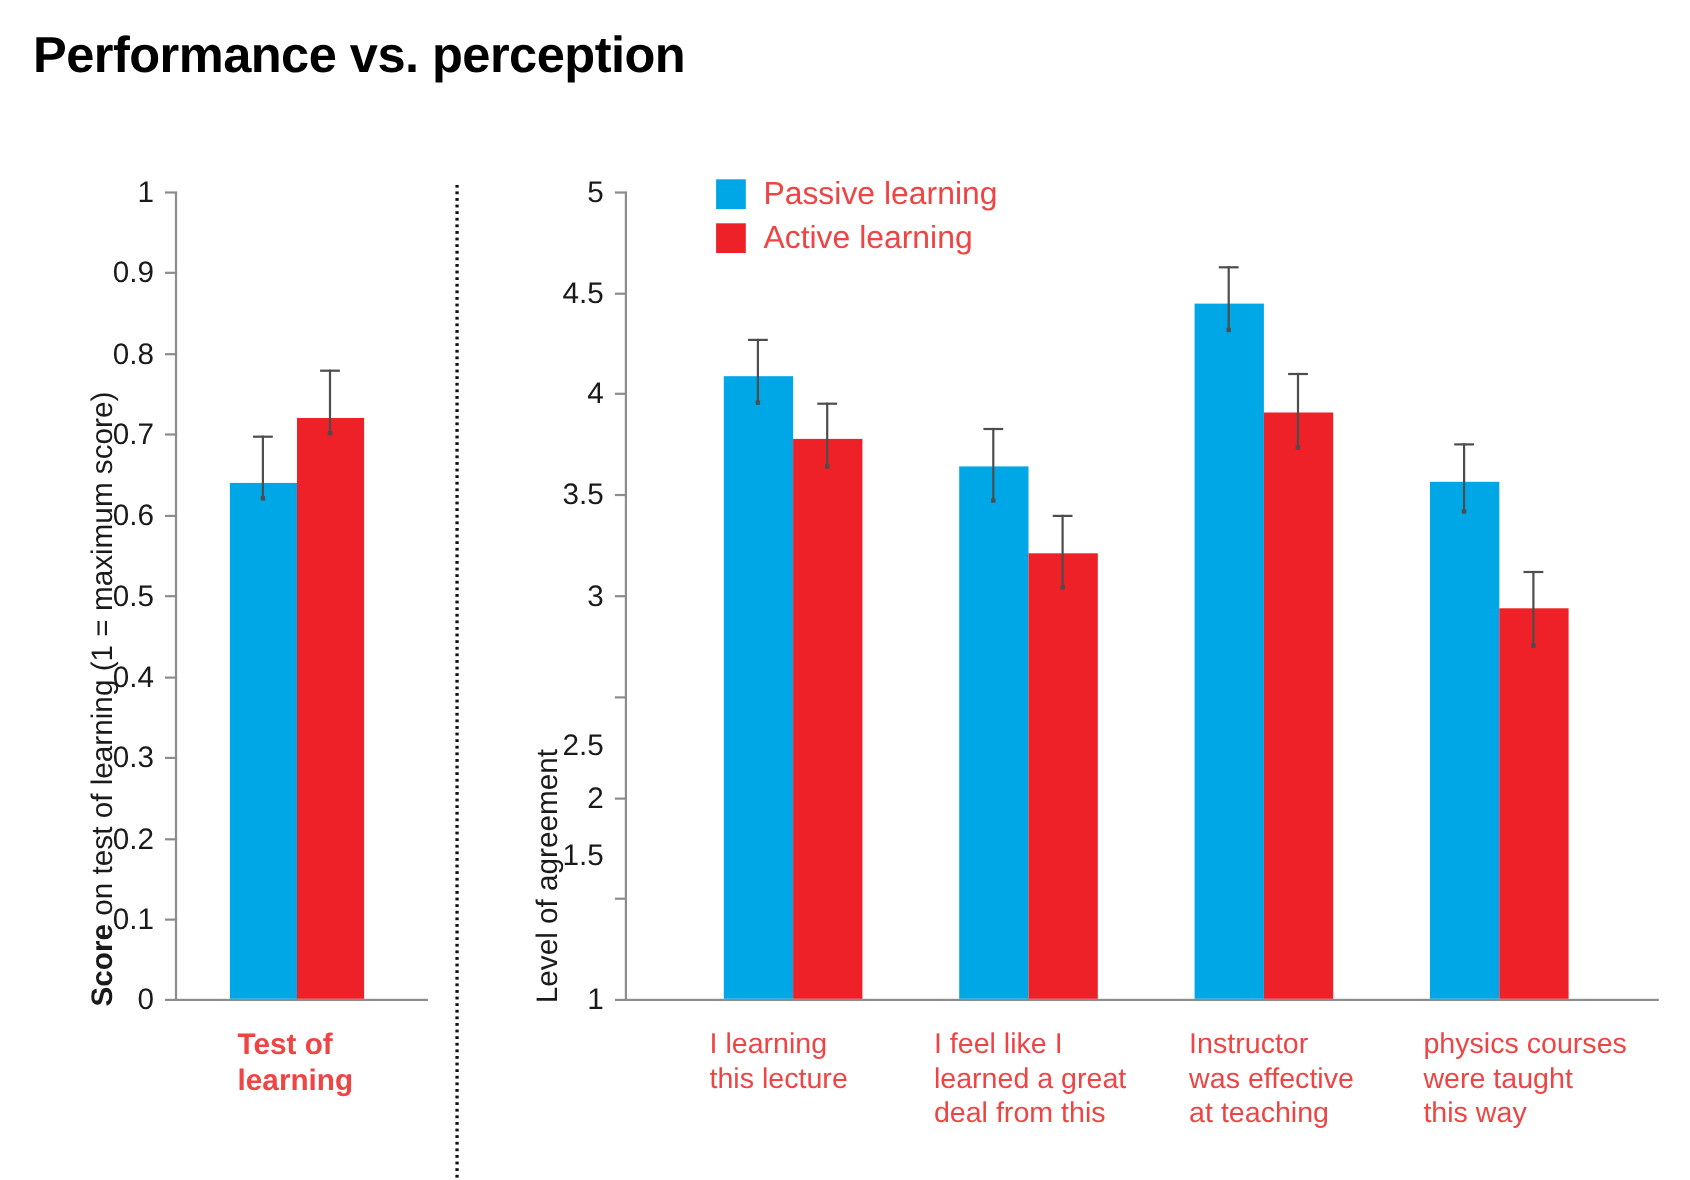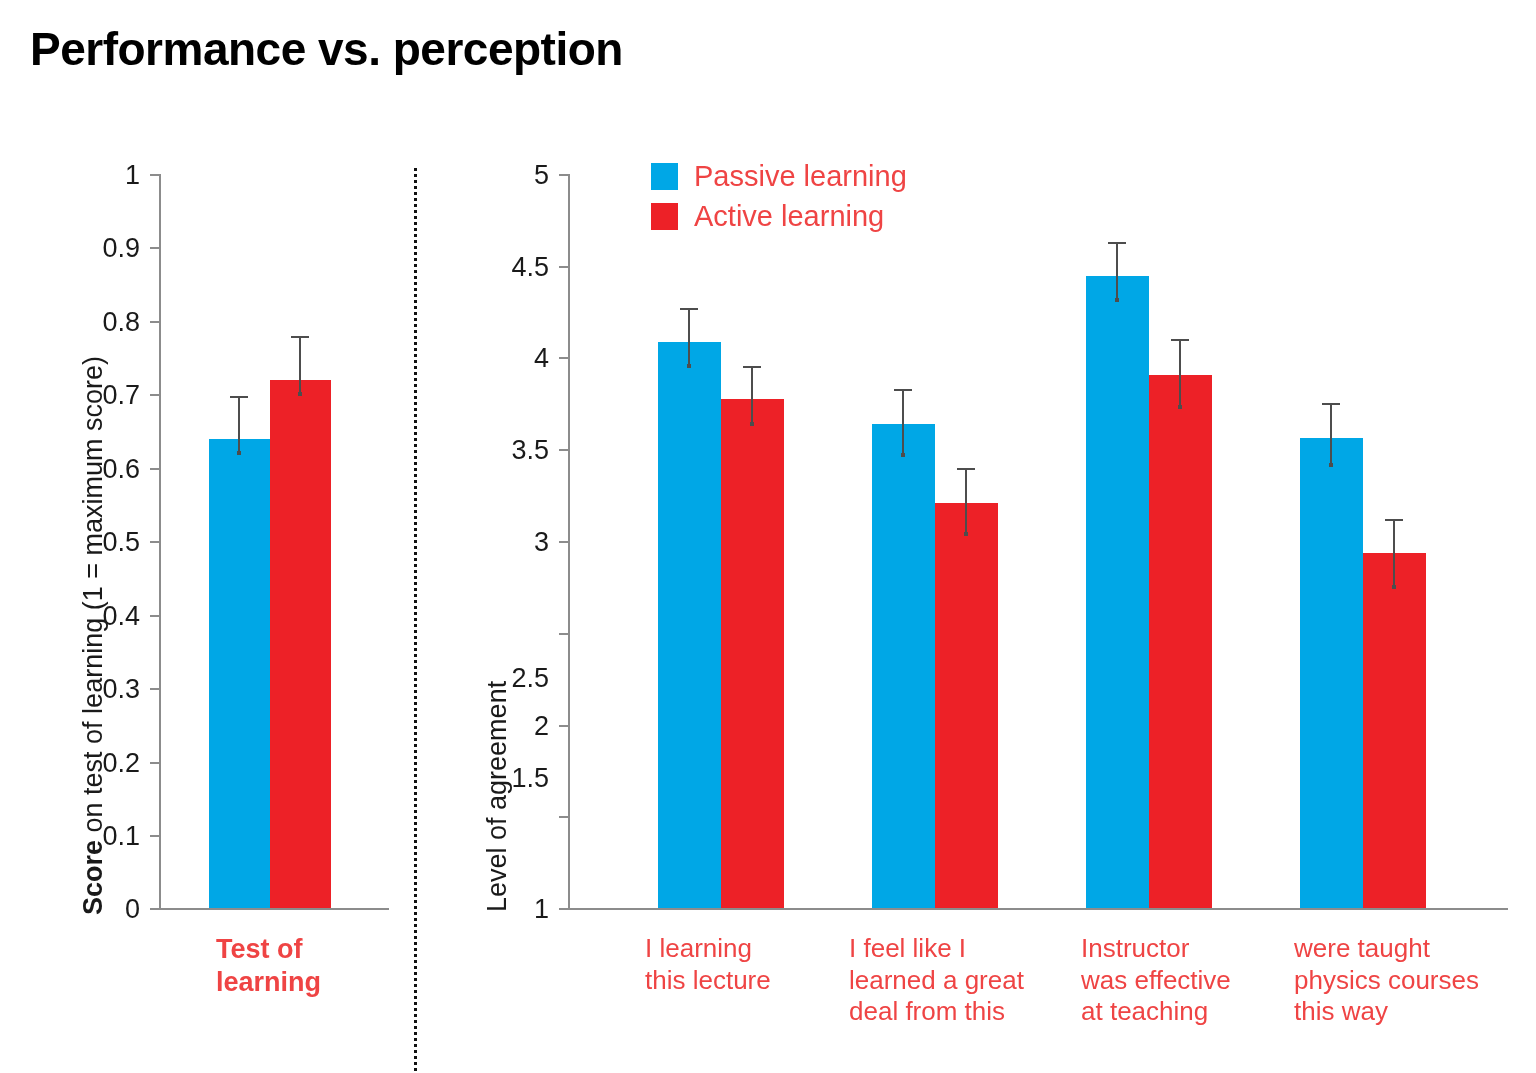--- a/index.html
+++ b/index.html
@@ -306,19 +306,19 @@
       <div>deal from this</div>
     </div>
 
     <div class="catlabel" style="left:1081px; top:933px; width:215px;">
       <div>Instructor</div>
       <div>was effective</div>
       <div>at teaching</div>
     </div>
 
     <div class="catlabel" style="left:1294px; top:933px; width:230px;">
+      <div>physics courses</div>
       <div>were taught</div>
-      <div>physics courses</div>
       <div>this way</div>
     </div>
   </div>
 
 </div>
 
 </body></html>

